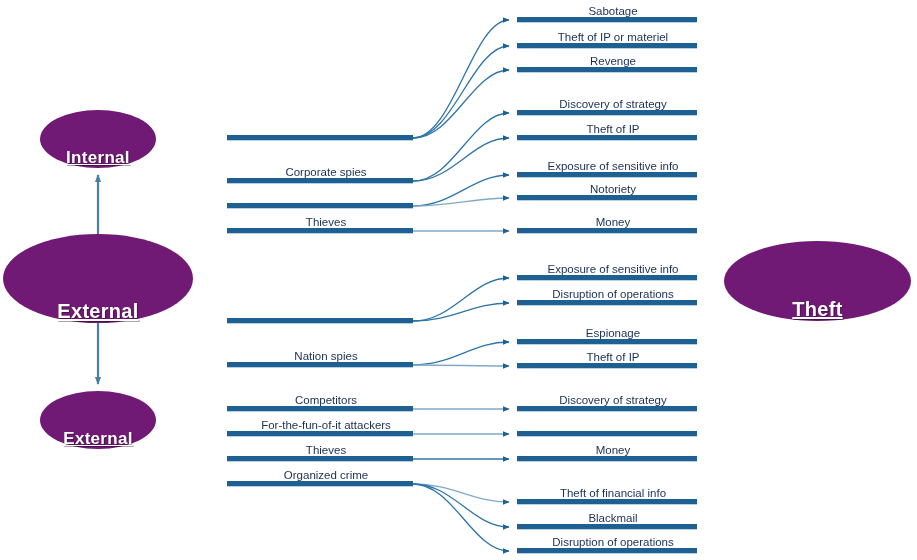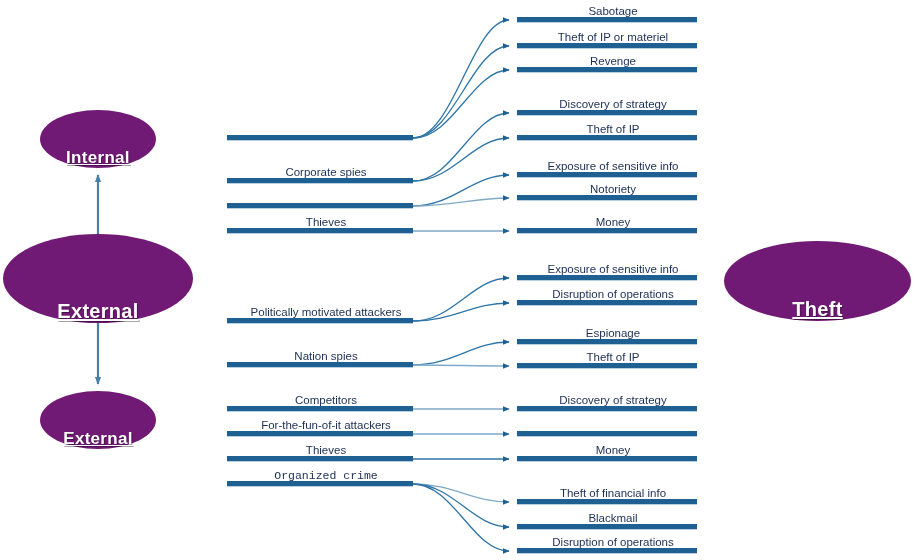--- a/index.html
+++ b/index.html
@@ -129,40 +129,39 @@
       <div class="bar"></div>
     </div>
     <div class="node node-left" style="top: 187px;">
       <div class="bar"></div>
     </div>
     <div class="node node-left" style="top: 212px;">
       <div class="lbl">Thieves</div>
       <div class="bar"></div>
     </div>
     <div class="node node-left" style="top: 302px;">
-      <div class="lbl">Politically motivated attackers</div>
       <div class="bar"></div>
     </div>
     <div class="node node-left" style="top: 346px;">
       <div class="lbl">Nation spies</div>
       <div class="bar"></div>
     </div>
     <div class="node node-left" style="top: 390px;">
       <div class="lbl">Competitors</div>
       <div class="bar"></div>
     </div>
     <div class="node node-left" style="top: 415px;">
       <div class="lbl">For-the-fun-of-it attackers</div>
       <div class="bar"></div>
     </div>
     <div class="node node-left" style="top: 440px;">
       <div class="lbl">Thieves</div>
       <div class="bar"></div>
     </div>
-    <div class="node node-left" style="top: 465px; font-family: Liberation Mono, monospace;">
+    <div class="node node-left" style="top: 465px;">
       <div class="lbl">Organized crime</div>
       <div class="bar"></div>
     </div>
   </div>
 <div id="goal-nodes">
     <div class="node node-right" style="top: 1px;">
       <div class="lbl">Sabotage</div>
       <div class="bar"></div>
     </div>
     <div class="node node-right" style="top: 27px;">

